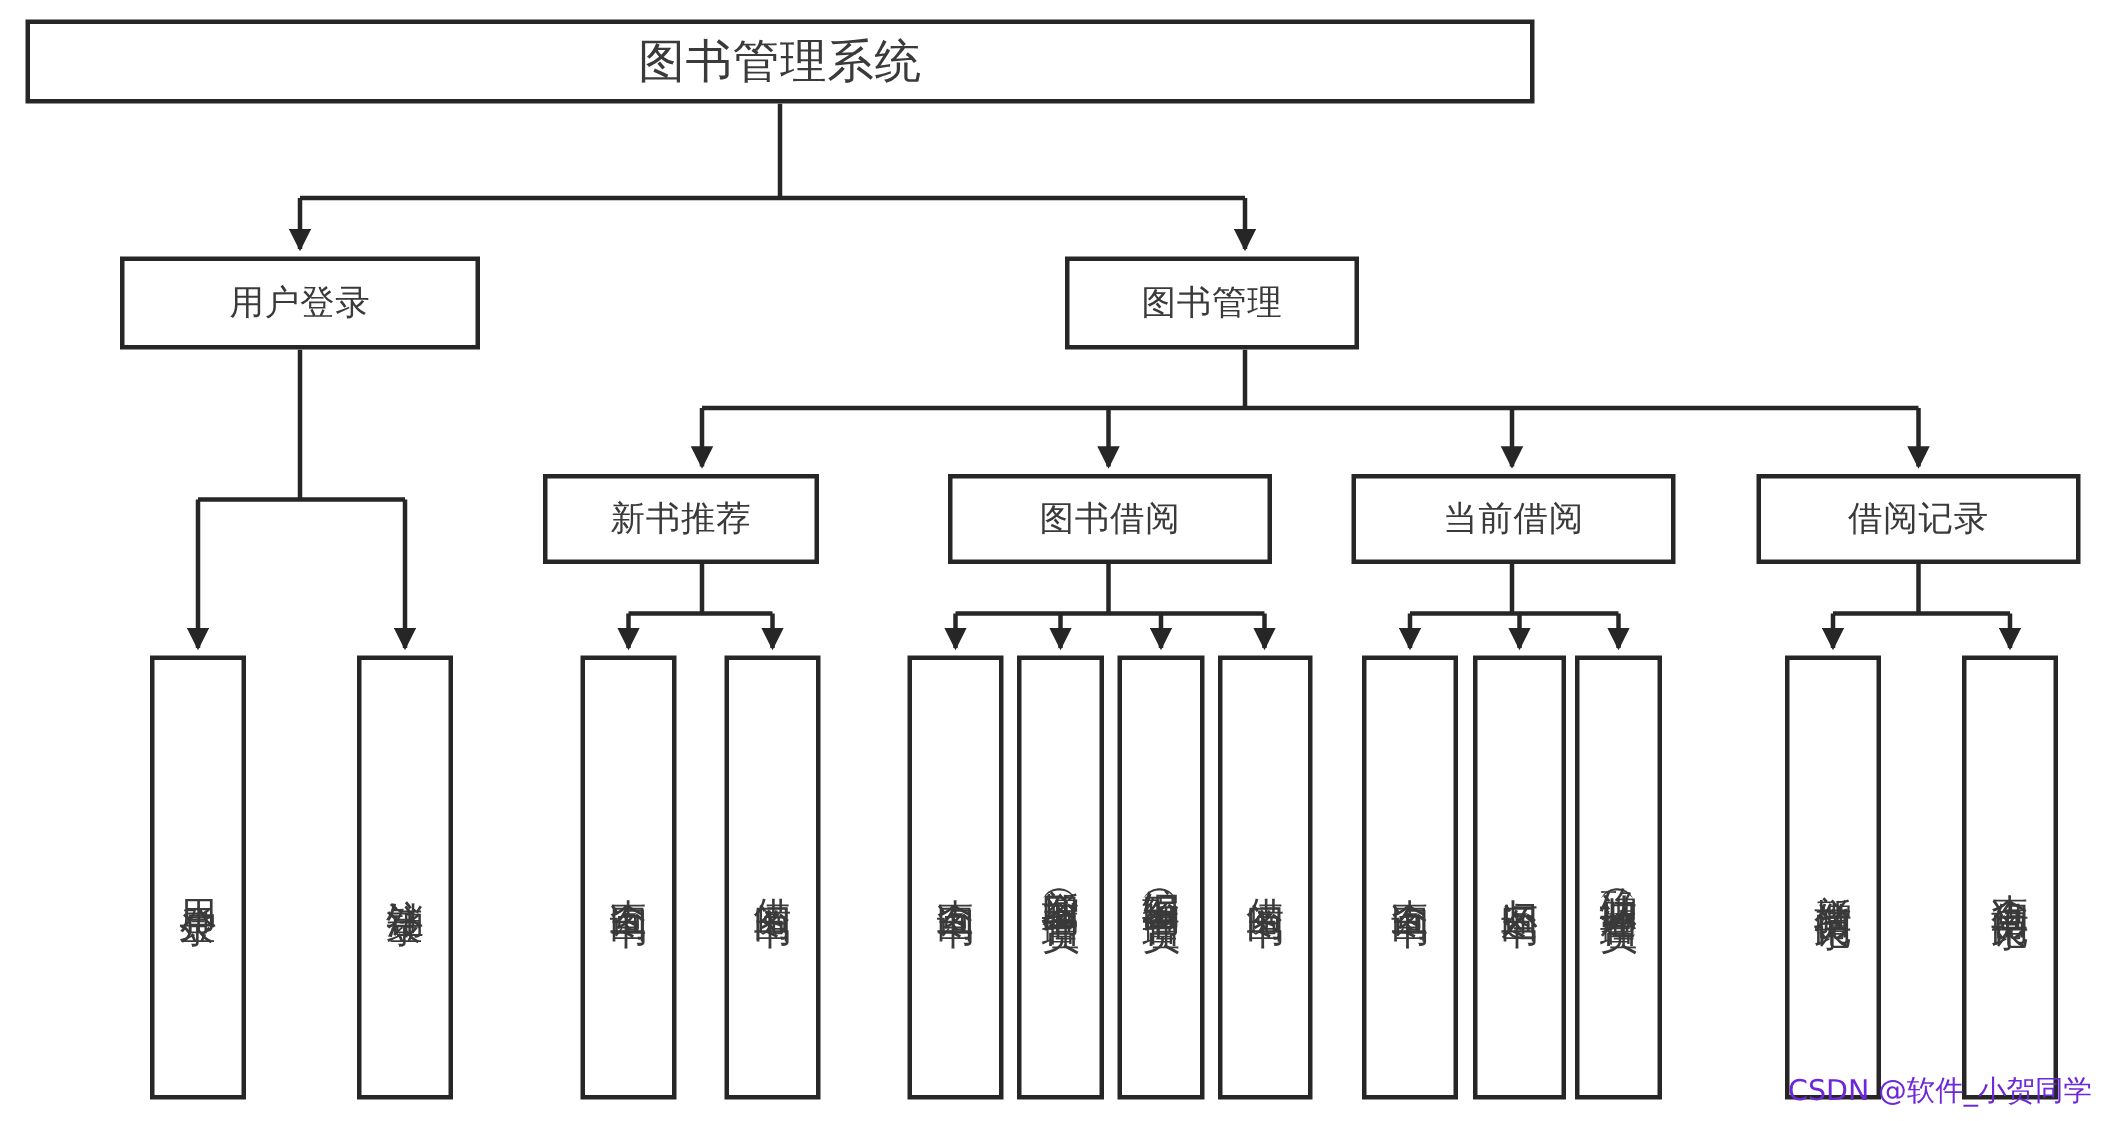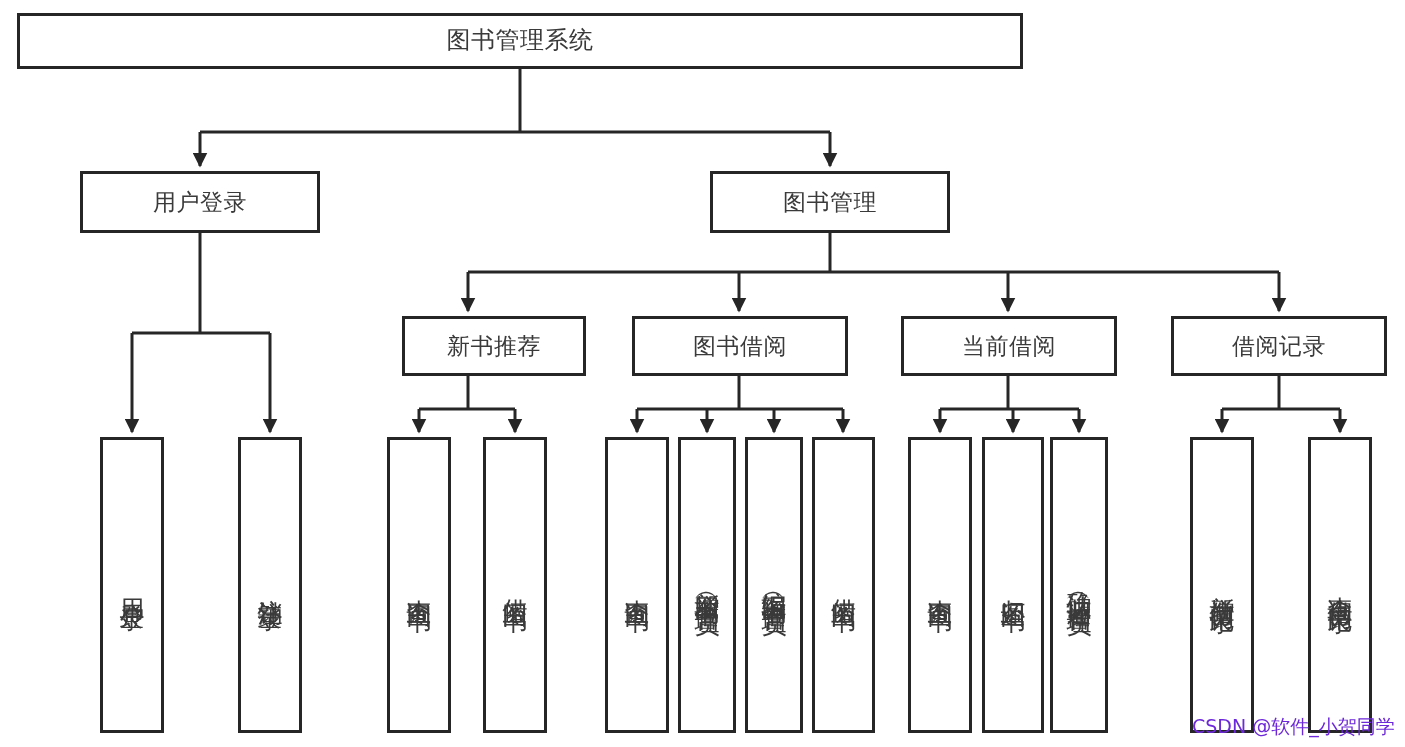--- a/index.html
+++ b/index.html
@@ -44,21 +44,21 @@
     line-height: 1.05;
     text-align: center;
     white-space: nowrap;
   }
   
   .node.horiz .node-label {
     font-size: 23px;
     letter-spacing: 0.5px;
   }
   .node.root .node-label {
-    font-size: 24px;
+    font-size: 31px;
   }
   
   .node.leaf .node-label {
     writing-mode: vertical-rl;
     text-orientation: upright;
     font-size: 25px;
     letter-spacing: 3px;
     line-height: 1;
     max-height: 100%;
   }
@@ -144,25 +144,25 @@
     </g>
   </svg>
 
   <div class="node root horiz" style="left: 17px; top: 13px; width: 1006px; height: 56px;">
     <span class="node-label">图书管理系统</span>
   </div>
 
   <div class="node horiz" style="left: 80px; top: 171px; width: 240px; height: 62px;">
     <span class="node-label">用户登录</span>
   </div>
-  <div class="node horiz" style="left: 710px; top: 171px; width: 240px; height: 62px;">
+  <div class="node horiz" style="left: 710px; top: 171px; width: 196px; height: 62px;">
     <span class="node-label">图书管理</span>
   </div>
 
-  <div class="node horiz" style="left: 362px; top: 316px; width: 184px; height: 60px; margin-left: 40px;">
+  <div class="node horiz" style="left: 362px; top: 316px; width: 184px; height: 60px;">
     <span class="node-label">新书推荐</span>
   </div>
   <div class="node horiz" style="left: 632px; top: 316px; width: 216px; height: 60px;">
     <span class="node-label">图书借阅</span>
   </div>
   <div class="node horiz" style="left: 1171px; top: 316px; width: 216px; height: 60px;">
     <span class="node-label">借阅记录</span>
   </div>
   <div class="node horiz" style="left: 901px; top: 316px; width: 216px; height: 60px;">
     <span class="node-label">当前借阅</span>

